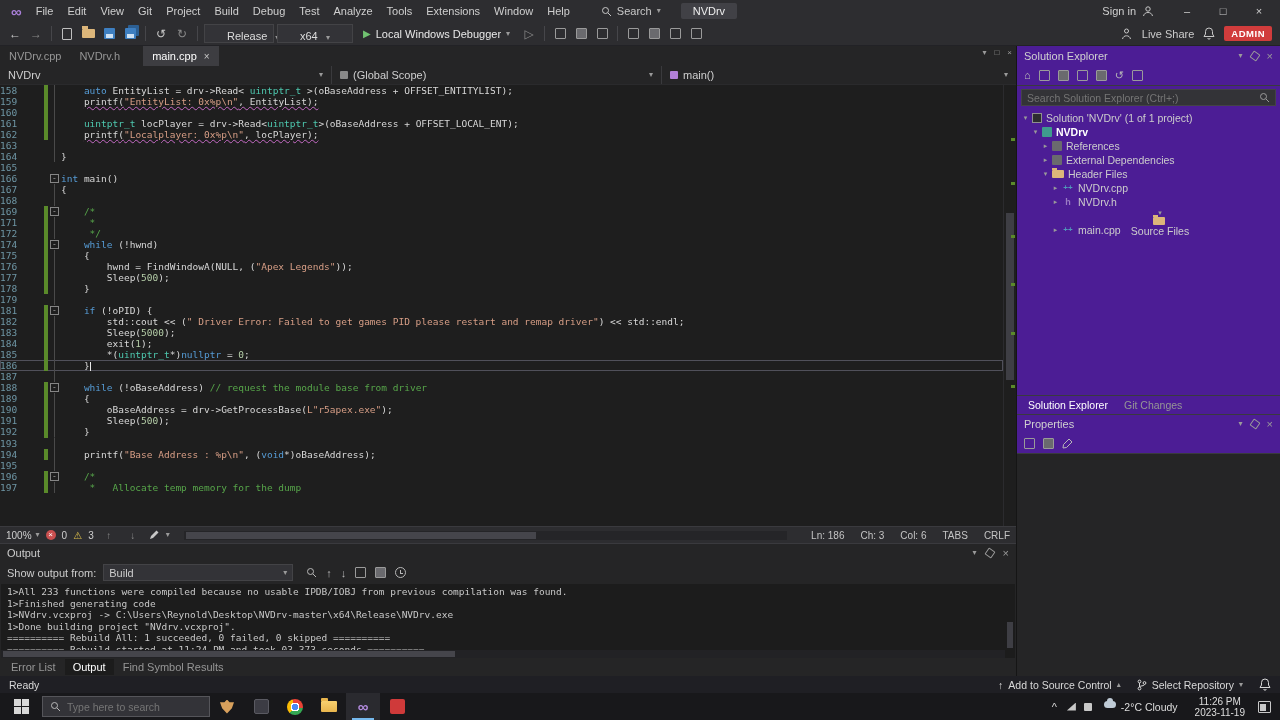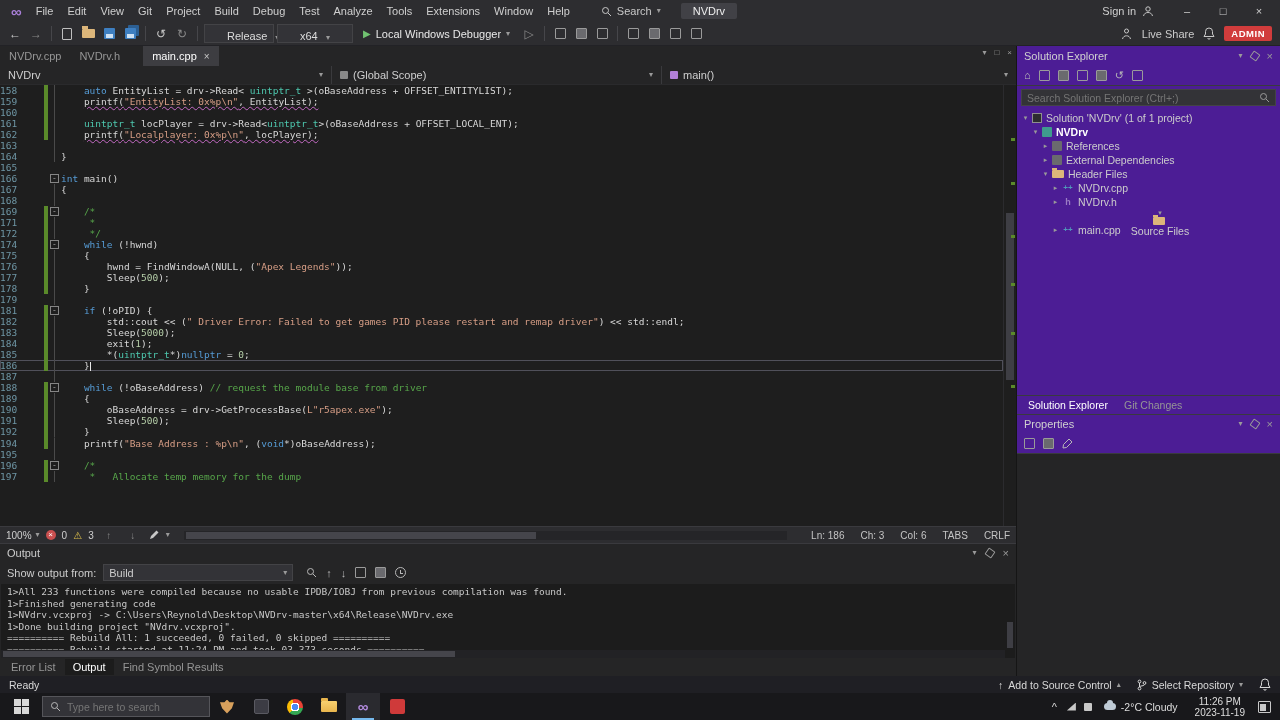--- a/index.html
+++ b/index.html
@@ -149,21 +149,21 @@
 .ime{width:15px;height:15px;background:#3c3c44;border:1px solid #5a5a62;border-radius:2px}
 .chrome{width:16px;height:16px;border-radius:50%;background:radial-gradient(circle,#4a8af4 0 3.2px,#fff 3.2px 4.4px,rgba(0,0,0,0) 4.4px),conic-gradient(from -20deg,#ea4335 0 120deg,#34a853 120deg 240deg,#fbbc05 240deg 360deg)}
 .folder16{width:16px;height:11px;background:linear-gradient(#f7d070,#e8b54d);border-radius:1px;position:relative}
 .folder16::before{content:"";position:absolute;top:-3px;left:0;width:7px;height:3px;background:#e8b54d;border-radius:1px 1px 0 0}
 .vsapp{color:#b48ce0;font-size:15px;font-weight:bold;line-height:1}
 .redapp{width:15px;height:15px;background:#cf3a3a;border-radius:2px}
 .tray{margin-left:auto;display:flex;align-items:center;height:100%}
 .trayitem{padding:0 6px;color:#d8d8d8}
 .trayico{width:9px;height:8px;background:#c8c8c8;margin:0 4px;clip-path:polygon(0 100%,100% 0,100% 100%)}
 .trayico.sq{clip-path:none;border-radius:1px;width:8px;height:8px}
-.weather{display:flex;align-items:center;gap:5px;padding:0 8px;font-size:10.5px}
+.weather{display:flex;align-items:flex-start;gap:5px;padding:0 8px;font-size:10.5px}
 .cloudico{width:12px;height:7px;background:#bfcbd6;border-radius:4px;position:relative}
 .cloudico::before{content:"";position:absolute;left:3px;top:-3px;width:6px;height:6px;border-radius:50%;background:#bfcbd6}
 .clock{text-align:center;font-size:10px;line-height:11px;padding:0 9px}
 .notif{width:13px;height:12px;border:1px solid #c8c8c8;border-radius:1px;margin:0 9px 0 4px;position:relative}
 .notif::after{content:"";position:absolute;left:1px;top:2px;width:6px;height:7px;background:#c8c8c8}
 </style>
 </head>
 <body>
 
 <div class="menubar">
@@ -521,20 +521,26 @@
             <span class="fold fv"></span>
             <span class="ct"><span class="tk-p">        Sleep(</span><span class="tk-n">500</span><span class="tk-p">);</span></span>
           </div>
           <div class="cl">
             <span class="lnum">192</span>
             <span class="chg on"></span>
             <span class="fold fv"></span>
             <span class="ct"><span class="tk-p">    }</span></span>
           </div>
           <div class="cl">
+            <span class="lnum">193</span>
+            <span class="chg"></span>
+            <span class="fold fv"></span>
+            <span class="ct"></span>
+          </div>
+          <div class="cl">
             <span class="lnum">194</span>
             <span class="chg on"></span>
             <span class="fold fv"></span>
             <span class="ct"><span class="tk-p">    printf(</span><span class="tk-s">"Base Address : %p\n"</span><span class="tk-p">, (</span><span class="tk-k">void</span><span class="tk-p">*)oBaseAddress);</span></span>
           </div>
           <div class="cl">
             <span class="lnum">195</span>
             <span class="chg"></span>
             <span class="fold fv"></span>
             <span class="ct"></span>

